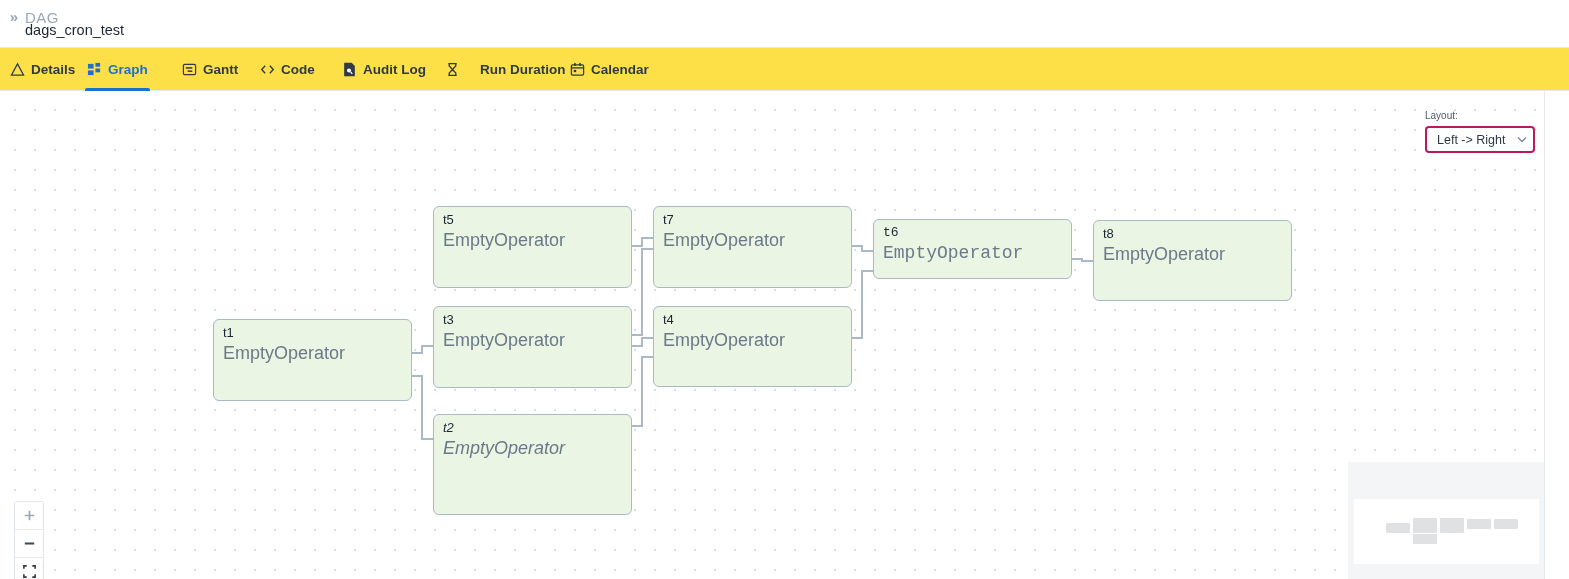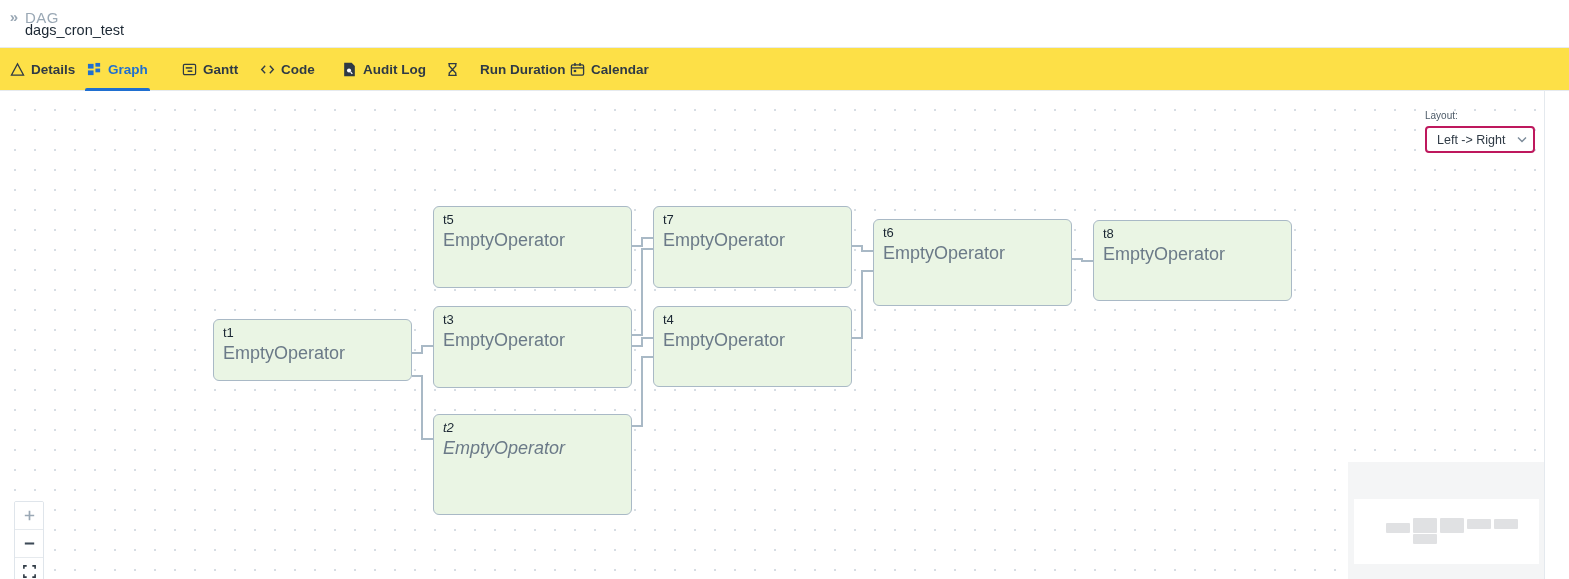--- a/index.html
+++ b/index.html
@@ -279,21 +279,21 @@
         <path d="M 412 285 L 422 285 L 422 348 L 433 348"></path>
         <path d="M 632 155 L 642 155 L 642 147 L 653 147"></path>
         <path d="M 632 255 L 642 255 L 642 247 L 653 247"></path>
         <path d="M 632 244 L 642 244 L 642 158 L 653 158"></path>
         <path d="M 632 335 L 642 335 L 642 266 L 653 266"></path>
         <path d="M 852 155 L 862 155 L 862 160 L 873 160"></path>
         <path d="M 852 247 L 862 247 L 862 180 L 873 180"></path>
         <path d="M 1072 168 L 1082 168 L 1082 170 L 1093 170"></path>
       </svg>
     <div id="nodes-layer">
-        <div class="node" style="left: 213px; top: 228px; width: 199px; height: 62px;">
+        <div class="node" style="left: 213px; top: 228px; width: 199px; height: 82px;">
           <div class="nid">t1</div>
           <div class="nop">EmptyOperator</div>
         </div>
         <div class="node" style="left: 433px; top: 115px; width: 199px; height: 82px;">
           <div class="nid">t5</div>
           <div class="nop">EmptyOperator</div>
         </div>
         <div class="node" style="left: 433px; top: 215px; width: 199px; height: 82px;">
           <div class="nid">t3</div>
           <div class="nop">EmptyOperator</div>
@@ -303,21 +303,21 @@
           <div class="nop">EmptyOperator</div>
         </div>
         <div class="node" style="left: 653px; top: 115px; width: 199px; height: 82px;">
           <div class="nid">t7</div>
           <div class="nop">EmptyOperator</div>
         </div>
         <div class="node" style="left: 653px; top: 215px; width: 199px; height: 81px; padding-left: 14px;">
           <div class="nid">t4</div>
           <div class="nop">EmptyOperator</div>
         </div>
-        <div class="node" style="left: 873px; top: 128px; width: 199px; height: 87px;">
+        <div class="node" style="left: 873px; top: 128px; width: 199px; height: 60px; font-family: Liberation Mono, monospace;">
           <div class="nid">t6</div>
           <div class="nop">EmptyOperator</div>
         </div>
         <div class="node" style="left: 1093px; top: 129px; width: 199px; height: 81px;">
           <div class="nid">t8</div>
           <div class="nop">EmptyOperator</div>
         </div>
       </div>
 
     <div class="zoomctl">

